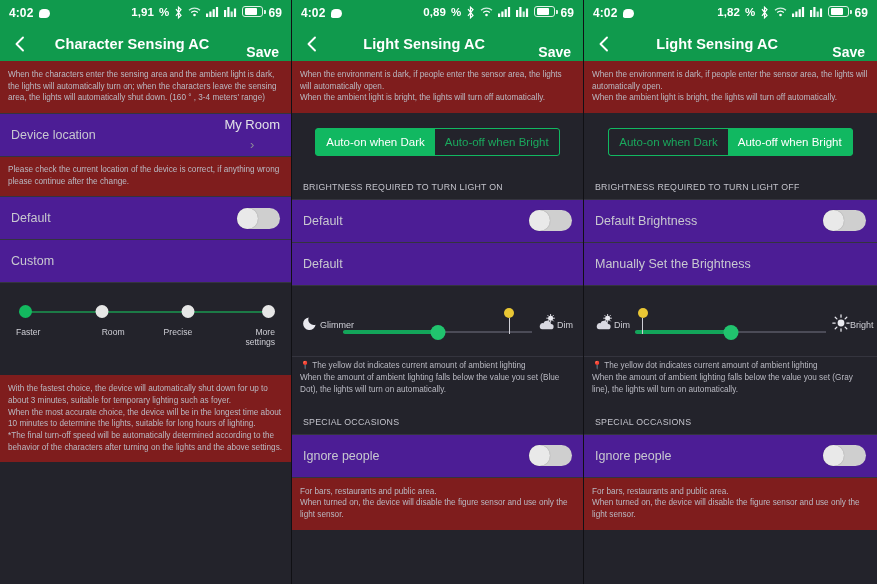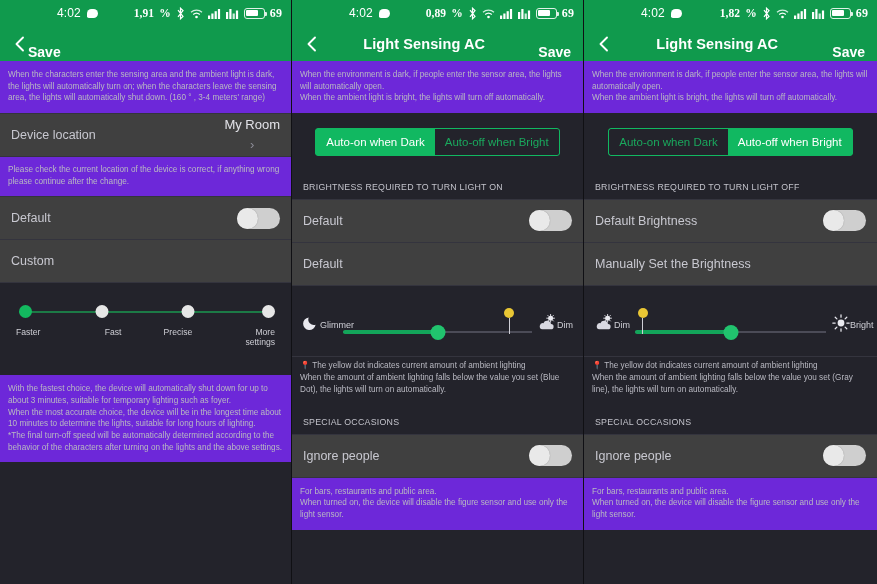--- a/index.html
+++ b/index.html
@@ -22,28 +22,28 @@
   
   .statusbar {
     height: 26px; background: #109a4d;
     display: flex; align-items: center;
     padding: 0 9px;
     color: #ffffff;
     font-size: 11.5px; font-weight: bold;
     letter-spacing: .1px;
   }
   .sb-left { display: flex; align-items: center; gap: 6px; }
-  .sb-time { font-size: 12px; font-weight: normal; margin-left: 48px; }
+  .sb-time { font-size: 12px; font-weight: bold; }
   .chat-bubble {
     width: 11px; height: 9px; background: #ffffff;
     border-radius: 5px 5px 5px 2px; display: inline-block;
     position: relative; top: 0px;
   }
   .sb-right {
-    margin-left: auto; display: flex; align-items: center; gap: 5px; font-family: Liberation Serif, serif;
+    margin-left: auto; display: flex; gap: 5px;
   }
   .sb-rate { font-size: 11.5px; font-weight: bold; }
   .ic { display: inline-block; }
   .ic svg { display: block; }
   .battery {
     width: 21px; height: 11px; border: 1.4px solid #dff2e6;
     border-radius: 3px; position: relative; display: inline-block;
   }
   .battery::after{
     content:""; position:absolute; right:-3.4px; top:3px;
@@ -72,28 +72,28 @@
   .save-btn {
     font-size: 14px; font-weight: bold;
     color: #ffffff; white-space: nowrap; margin-top: 17px;
   }
 
   
   .note {
     padding: 8px 8px 9px 8px;
     font-size: 8.2px; line-height: 1.42;
     color: #b9b9c2;
-    background: #6d28d9;
+    background: #7f1d1d;
     white-space: pre-line;
   }
   .note.tight { padding-top: 7px; }
   .hairline { height: 1px; background: #34343e; }
 
   .row {
-    background: #404040;
+    background: #4c1d95;
     height: 42px;
     display: flex; align-items: center;
     padding: 0 11px;
     color: #c8c8d0;
     font-size: 12.5px;
   }
   .row .row-value {
     margin-left: auto; display: flex; align-items: center; gap: 5px;
     color: #e2e2e8; font-size: 13px; flex-direction: column;
   }
@@ -275,20 +275,21 @@
         <span class="sb-batt-num">69</span>
       </div>
     </div>
 
     <div class="appbar">
       <span class="back-icon">
         <svg width="16" height="20" viewBox="0 0 16 20">
             <path d="M11 3.5 L4.5 10 L11 16.5" stroke="#ffffff" stroke-width="1.9" fill="none" stroke-linecap="round" stroke-linejoin="round"></path>
           </svg>
       </span>
+      <span class="appbar-title">Character Sensing AC</span>
       <span class="save-btn">Save</span>
     </div>
 
     <div class="note">When the characters enter the sensing area and the ambient light is dark, the lights will automatically turn on; when the characters leave the sensing area, the lights will automatically shut down. (160 ° , 3-4 meters' range)</div>
     <div class="hairline"></div>
 
     <div class="row">
       <span>Device location</span>
       <span class="row-value">
         <span>My Room</span>
@@ -317,21 +318,21 @@
     <div class="stepwrap">
       <div class="steptrack">
         <div class="line"></div>
         <div class="stepdot on" style="left:3px;transform:none;"></div>
         <div class="stepdot" style="left:33.3%;"></div>
         <div class="stepdot" style="left:66.6%;"></div>
         <div class="stepdot" style="left:auto;right:0;transform:none;"></div>
       </div>
       <div class="steplabels">
         <span>Faster</span>
-        <span>Fast</span>
+        <span>Room</span>
         <span>Precise</span>
         <span style="white-space:pre-line;">More
 settings</span>
       </div>
     </div>
 
     <div style="height:22px;" class="spacer-dark"></div>
     <div class="note">With the fastest choice, the device will automatically shut down for up to about 3 minutes, suitable for temporary lighting such as foyer.
  When the most accurate choice, the device will be in the longest time about 10 minutes to determine the lights, suitable for long hours of lighting.
  *The final turn-off speed will be automatically determined according to the behavior of the characters after turning on the lights and the above settings.</div>

